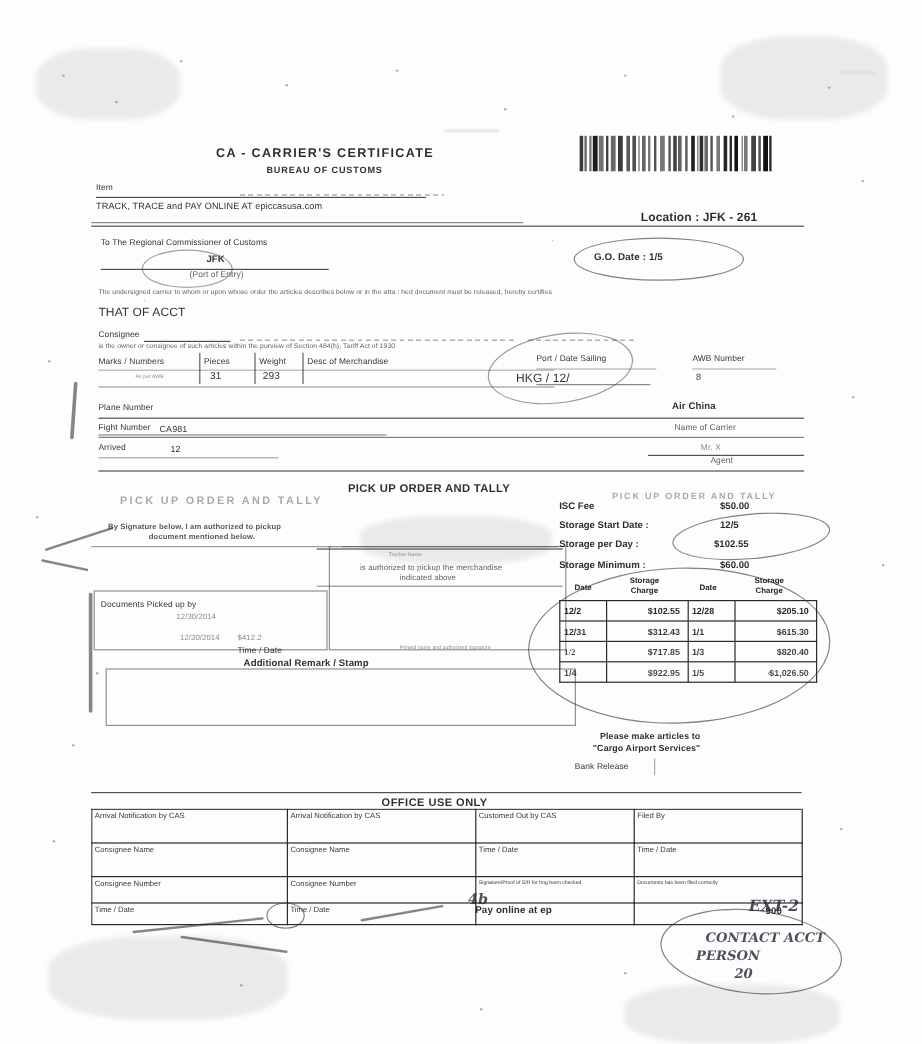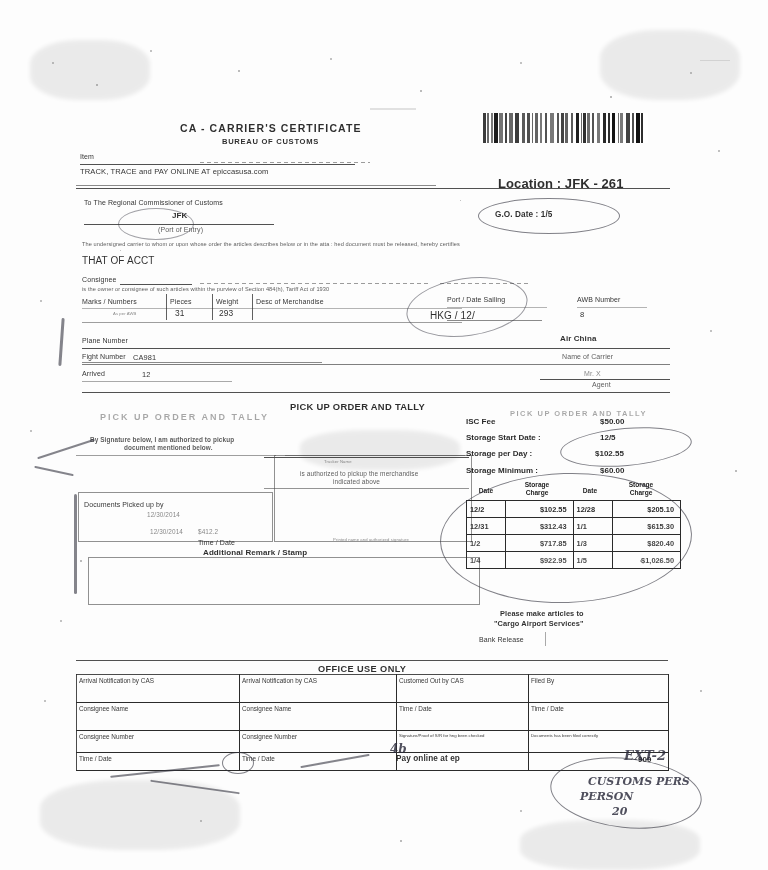--- a/index.html
+++ b/index.html
@@ -141,21 +141,21 @@
       <i style="left: 151px; width: 2px; opacity: 0.74;"></i>
       <i style="left: 155px; width: 4px; opacity: 1;"></i>
       <i style="left: 160px; width: 2px; opacity: 0.88;"></i>
     </div>
 
   <div class="t lbl f1" style="left:80px;top:153px;">Item</div>
   <div class="rule" style="left:80px;top:164px;width:275px;"></div>
   <div class="rule dash" style="left:200px;top:162px;width:170px;"></div>
   <div class="t f1" style="left:80px;top:167px;font-size:7.6px;">TRACK, TRACE and PAY ONLINE AT epiccasusa.com</div>
 
-  <div class="t b f1" style="left:498px;top:176px;font-size:13px;">Location : JFK - 261</div>
+  <div class="t b f1" style="left:534px;top:176px;font-size:10px;">Location : JFK - 261</div>
   <div class="rule" style="left:76px;top:188px;width:594px;"></div>
   <div class="rule thin" style="left:76px;top:185px;width:360px;"></div>
 
   <div class="t lbl f1" style="left:84px;top:199px;">To The Regional Commissioner of Customs</div>
 
   <div class="t b f1" style="left:172px;top:211px;font-size:8px;">JFK</div>
   <div class="rule" style="left:84px;top:224px;width:190px;"></div>
   <div class="t lbl f2" style="left:158px;top:226px;">(Port of Entry)</div>
 
   <div class="t b f1" style="left:495px;top:210px;font-size:8.2px;">G.O. Date : 1/5</div>
@@ -272,21 +272,21 @@
           <td class="date" style="opacity: 0.95; margin-left: 14px;">12/28</td>
           <td class="amt" style="opacity: 0.95;">$205.10</td>
         </tr>
         <tr>
           <td class="date" style="opacity: 0.87;">12/31</td>
           <td class="amt" style="opacity: 0.87;">$312.43</td>
           <td class="date" style="opacity: 0.87;">1/1</td>
           <td class="amt" style="opacity: 0.87;">$615.30</td>
         </tr>
         <tr>
-          <td class="date" style="opacity: 0.83;">1/2</td>
+          <td class="date" style="opacity: 0.83; font-family: Liberation Serif, serif;">1/2</td>
           <td class="amt" style="opacity: 0.83;">$717.85</td>
           <td class="date" style="opacity: 0.83;">1/3</td>
           <td class="amt" style="opacity: 0.83;">$820.40</td>
         </tr>
         <tr>
           <td class="date" style="opacity: 0.79;">1/4</td>
           <td class="amt" style="opacity: 0.79;">$922.95</td>
           <td class="date" style="opacity: 0.79;">1/5</td>
           <td class="amt" style="opacity: 0.79;">$1,026.50</td>
         </tr>
@@ -353,21 +353,21 @@
         <span style="position: absolute; left: 3px; top: 3px; font-size: 6.4px; color: rgb(35, 35, 35); white-space: nowrap; opacity: 0.9;"></span>
       </div>
       <div style="position: absolute; left: 0px; top: 14px; width: 1px; height: 96px; background: rgb(43, 43, 43); opacity: 0.85;"></div>
       <div style="position: absolute; left: 0px; top: 14px; width: 592px; height: 1px; background: rgb(43, 43, 43); opacity: 0.85;"></div>
     </div>
 
   <div class="t f1" style="left:396px;top:754px;font-size:8.2px;font-weight:bold;">Pay online at ep</div>
   <div class="t f1" style="left:638px;top:755px;font-size:8px;font-weight:bold;">900</div>
 
   <div class="pen" style="left:624px;top:748px;font-size:13px;">EXT-2</div>
-  <div class="pen" style="left:588px;top:775px;font-size:11px;">CUSTOMS PERS</div>
+  <div class="pen" style="left:588px;top:775px;font-size:11px;">CONTACT ACCT</div>
   <div class="pen" style="left:580px;top:790px;font-size:11px;font-style:italic;">PERSON</div>
   <div class="pen" style="left:612px;top:805px;font-size:11px;">20</div>
   <div class="ellipse" style="left:550px;top:758px;width:150px;height:68px;transform:rotate(6deg);"></div>
   <div class="pen" style="left:390px;top:742px;font-size:12px;">4b</div>
 
   <div class="penline" style="left:60px;top:318px;width:3px;height:48px;transform:rotate(4deg);"></div>
   <div class="penline" style="left:36px;top:448px;width:60px;height:2px;transform:rotate(-18deg);"></div>
   <div class="penline" style="left:34px;top:470px;width:40px;height:2px;transform:rotate(12deg);"></div>
   <div class="penline" style="left:110px;top:770px;width:110px;height:2px;transform:rotate(-6deg);"></div>
   <div class="penline" style="left:150px;top:786px;width:90px;height:2px;transform:rotate(8deg);"></div>

